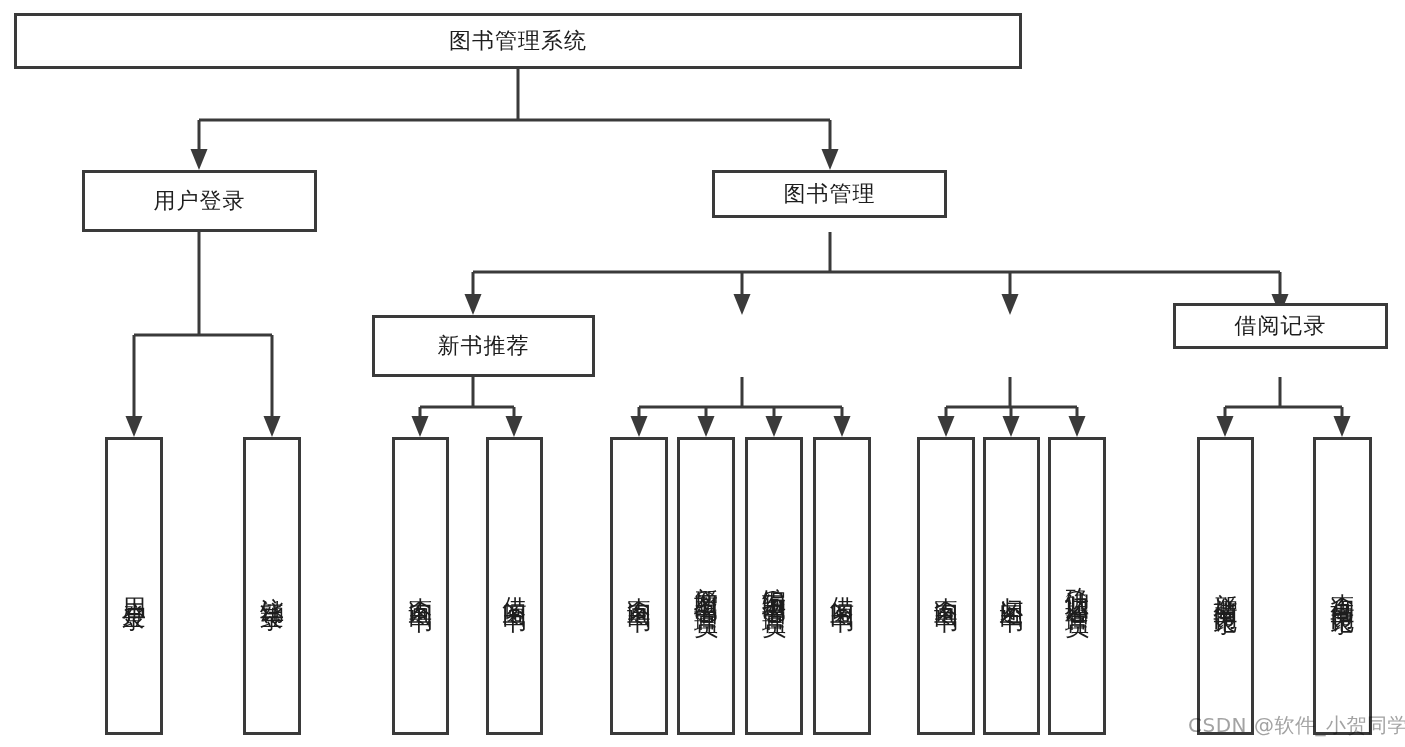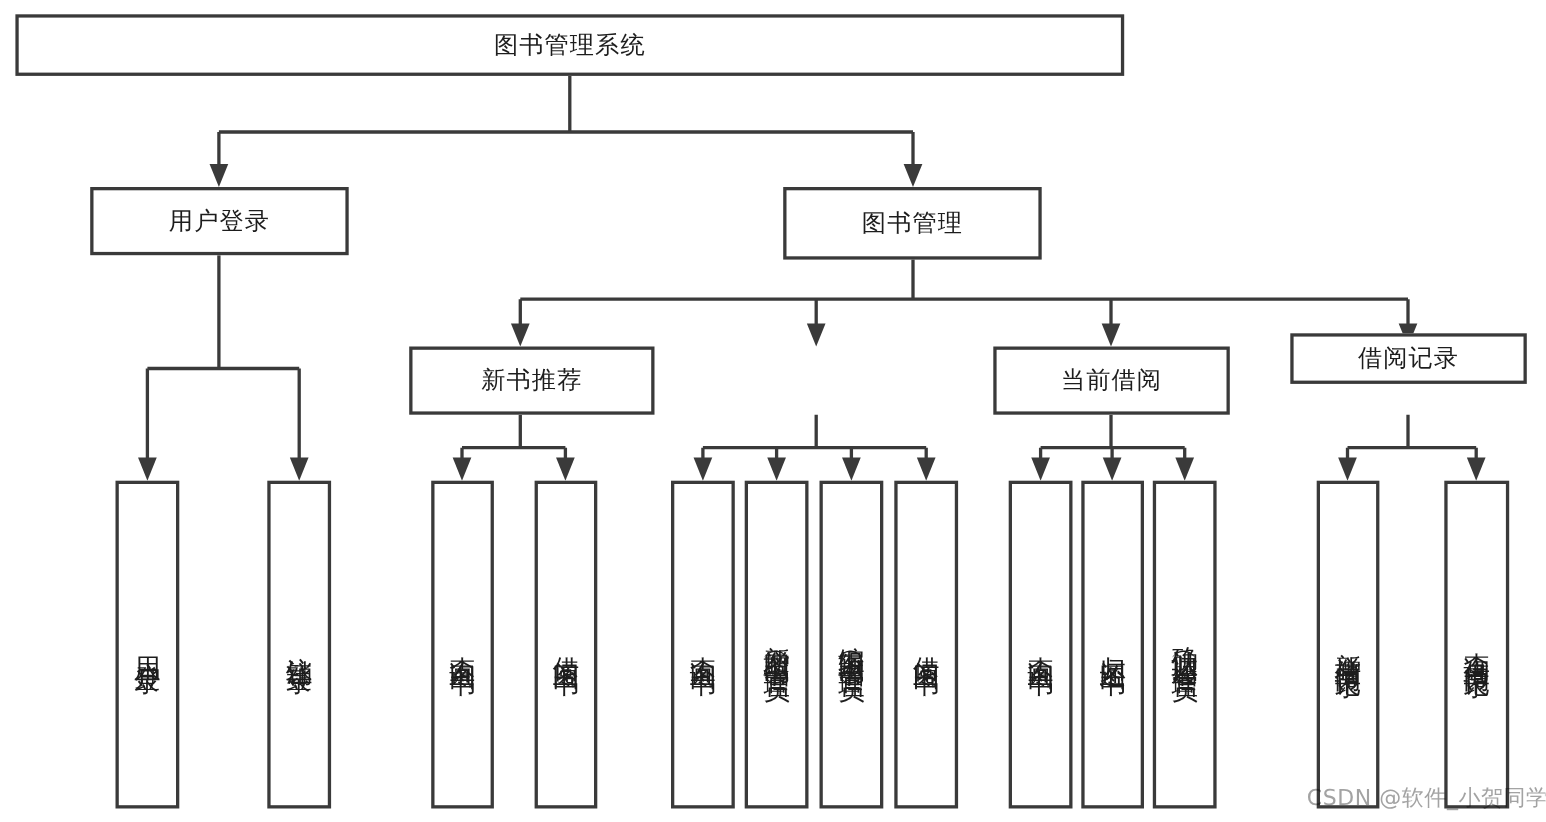--- a/index.html
+++ b/index.html
@@ -86,29 +86,26 @@
     </g>
   </svg>
 
   <div class="node h" style="left:14px;top:13px;width:1008px;height:56px">
     <span>图书管理系统</span>
   </div>
 
   <div class="node h" style="left:82px;top:170px;width:235px;height:62px">
     <span>用户登录</span>
   </div>
-  <div class="node h" style="left:712px;top:170px;width:235px;height:66px">
+  <div class="node h" style="left:712px;top:170px;width:235px;height:48px">
     <span>图书管理</span>
   </div>
 
   <div class="node h" style="left:372px;top:315px;width:223px;height:62px">
     <span>新书推荐</span>
-  </div>
-  <div class="node h" style="left:903px;top:315px;width:215px;height:62px">
-    <span>当前借阅</span>
   </div>
   <div class="node h" style="left:1173px;top:303px;width:215px;height:46px">
     <span>借阅记录</span>
   </div>
 
   <div class="node v" style="left:105px;top:437px;width:58px;height:298px">
     <span>用户登录</span>
   </div>
   <div class="node v" style="left:243px;top:437px;width:58px;height:298px">
     <span>注销登录</span>

